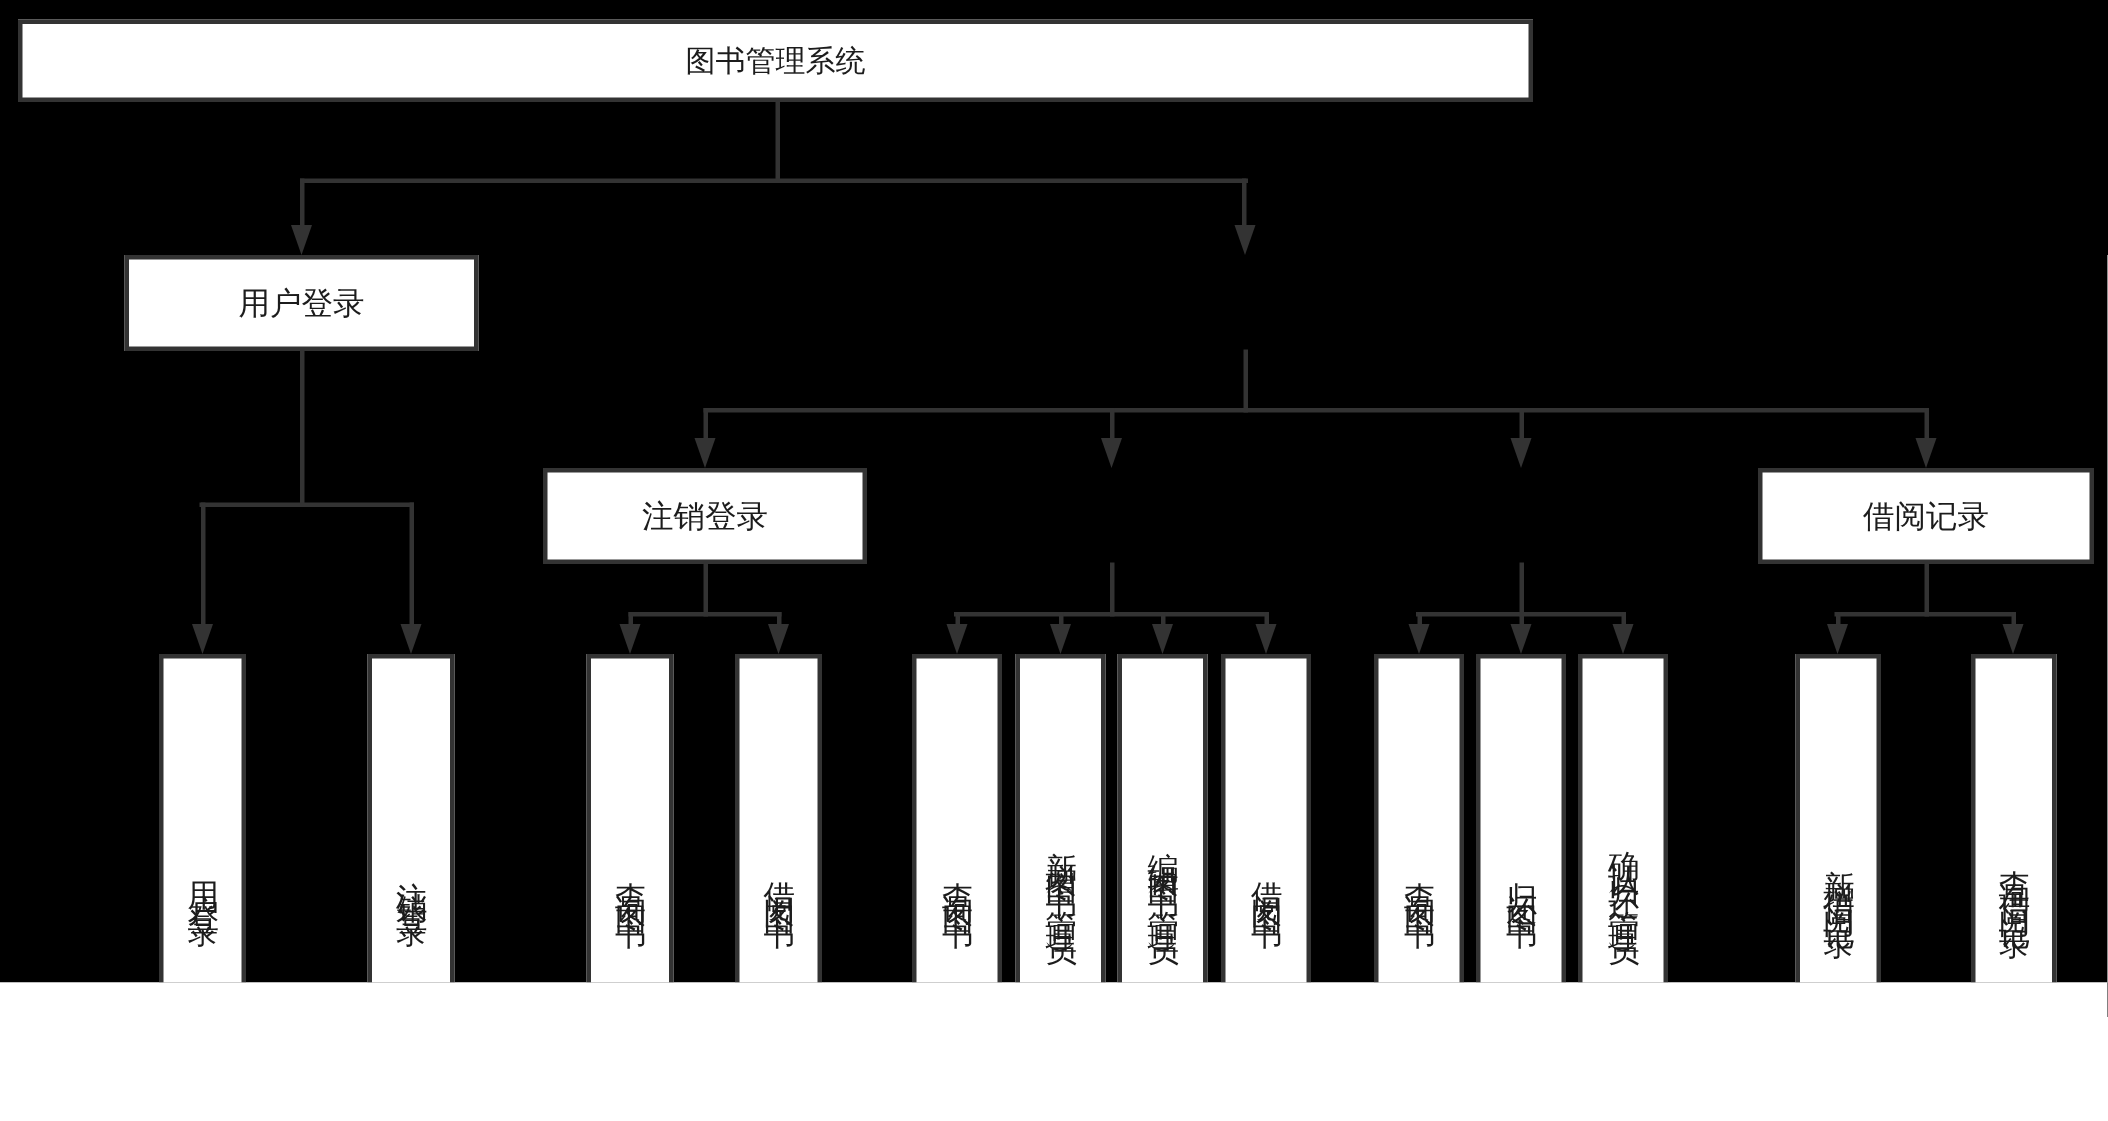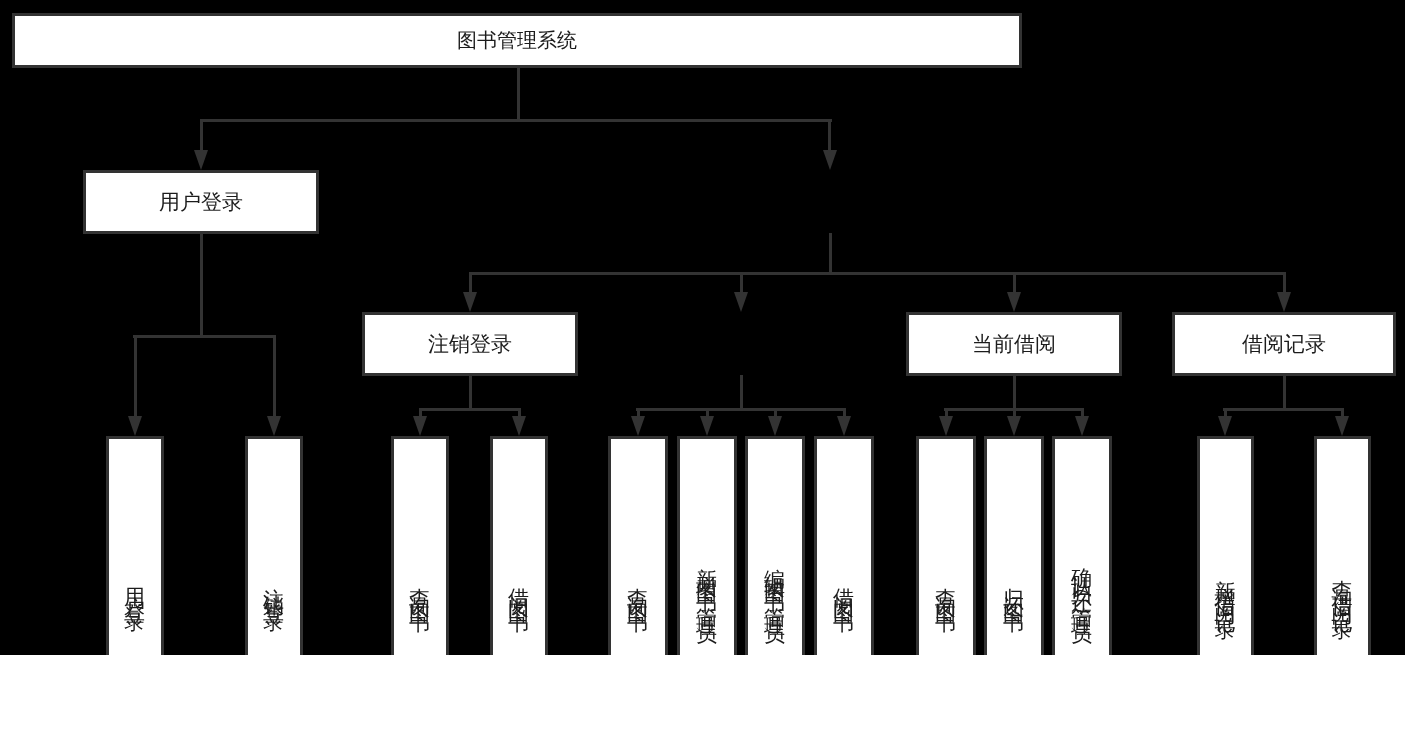--- a/index.html
+++ b/index.html
@@ -78,21 +78,20 @@
   <i class="vl" style="left:469px;top:272px;height:22px;"></i>
   <i class="vl" style="left:740px;top:272px;height:22px;"></i>
   <i class="vl" style="left:1013px;top:272px;height:22px;"></i>
   <i class="vl" style="left:1283px;top:272px;height:22px;"></i>
   <i class="arrow" style="left:463px;top:292px;"></i>
   <i class="arrow" style="left:734px;top:292px;"></i>
   <i class="arrow" style="left:1007px;top:292px;"></i>
   <i class="arrow" style="left:1277px;top:292px;"></i>
 
   <div class="box" style="left:362px;top:312px;width:216px;height:64px;">注销登录</div>
-  <div class="box" style="left:906px;top:312px;width:216px;height:64px;">当前借阅</div>
   <div class="box" style="left:1172px;top:312px;width:224px;height:64px;">借阅记录</div>
 
   <i class="vl" style="left:469px;top:375px;height:36px;"></i>
   <i class="hl" style="left:419px;top:408px;width:102px;"></i>
   <i class="vl" style="left:419px;top:408px;height:10px;"></i>
   <i class="vl" style="left:518px;top:408px;height:10px;"></i>
   <i class="arrow" style="left:413px;top:416px;"></i>
   <i class="arrow" style="left:512px;top:416px;"></i>
 
   <i class="vl" style="left:740px;top:375px;height:36px;"></i>

